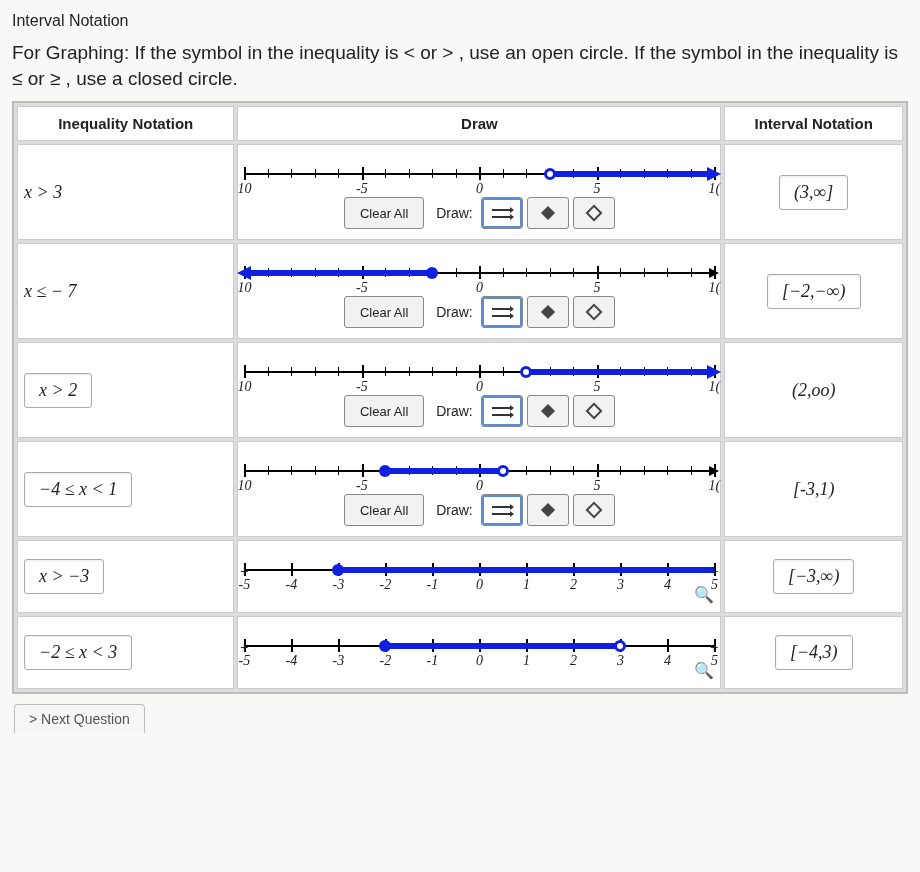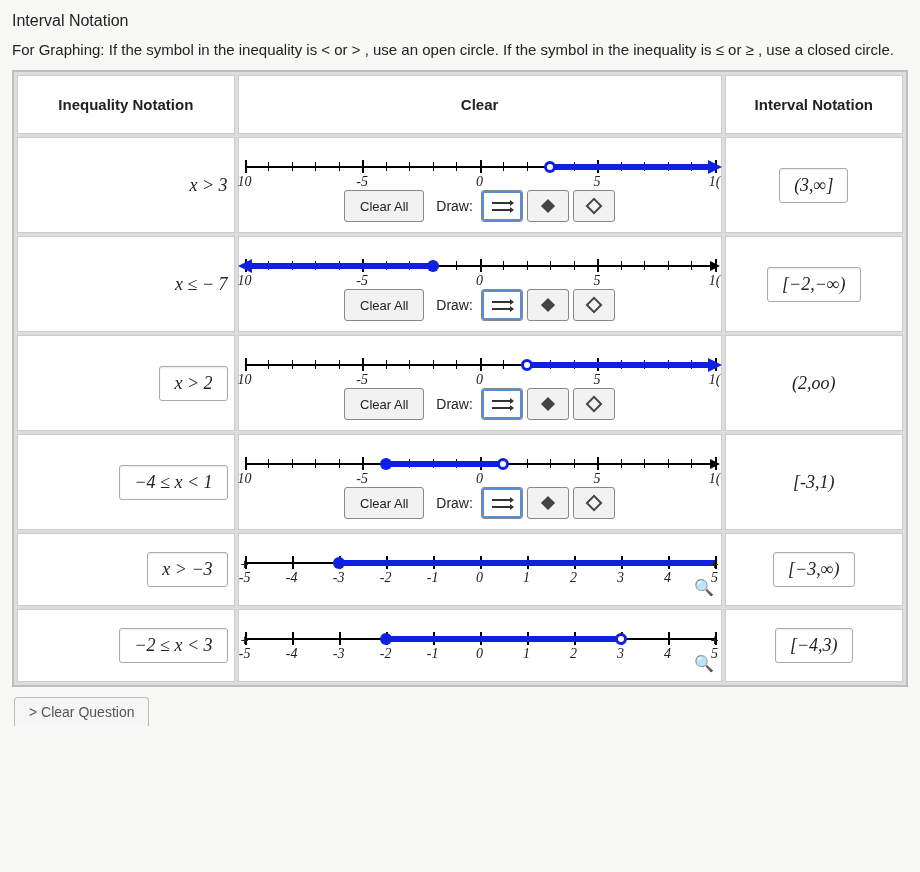--- a/index.html
+++ b/index.html
@@ -5,43 +5,43 @@
   * { box-sizing: border-box; margin: 0; padding: 0; }
   body {
     font-family: "Helvetica Neue", Arial, sans-serif;
     font-size: 15px;
     color: #222;
     background: #f8f8f6;
     padding: 8px 12px;
     width: 920px;
   }
   .heading { font-size: 16px; margin: 4px 0 10px; }
-  .instr { font-size: 15px; margin: 0 0 10px; line-height: 1.35; }
+  .instr { font-size: 19px; margin: 0 0 10px; line-height: 1.35; }
   table.main {
     border-collapse: separate;
     border-spacing: 3px;
     width: 100%;
     background: #ddd;
     border: 2px solid #bdbdbd;
   }
   table.main th, table.main td {
     background: #fff;
     border: 1px solid #ccc;
     padding: 6px 6px;
     vertical-align: middle;
   }
   table.main th {
     font-weight: 600;
     font-size: 15px;
     text-align: center;
-    padding: 20px;
+    padding: 8px;
   }
   th.col-ineq { width: 220px; }
   th.col-int  { width: 180px; }
-  td.cell-ineq { text-align: right; }
+  td.cell-ineq { text-align: left; }
   td.cell-int  { text-align: center; }
 
   .boxed {
     display: inline-block;
     border: 1px solid #aaa;
     padding: 6px 14px;
     border-radius: 3px;
     font-family: Georgia, "Times New Roman", serif;
     font-size: 17px;
     background: #fff;
@@ -189,21 +189,21 @@
 
 
 
 <div class="heading">Interval Notation</div>
 <p class="instr">For Graphing: If the symbol in the inequality is  &lt;  or  &gt; , use an open circle. If the symbol in the inequality is  ≤  or  ≥ , use a closed circle.</p>
 
 <table class="main">
   <thead>
     <tr>
       <th class="col-ineq">Inequality Notation</th>
-      <th>Clear</th>
+      <th>Draw</th>
       <th class="col-int">Interval Notation</th>
     </tr>
   </thead>
   <tbody id="rows">
       <tr>
         <td class="cell-ineq"><span class="math">x &gt; 3</span></td>
         <td>
           <div class="nl-wrap">
             <div class="nl">
               <div class="axis"></div>
@@ -521,17 +521,17 @@
             </div>
             <div style="text-align: right;"><span class="zoom">🔍</span></div>
           </div>
         </td>
         <td class="cell-int"><span class="boxed math">[−4,3)</span></td>
       </tr>
     </tbody>
 </table>
 
 <div class="next">
-  &gt; <span>Clear Question</span>
+  &gt; <span>Next Question</span>
 </div>
 
 
 
 
 </body></html>

